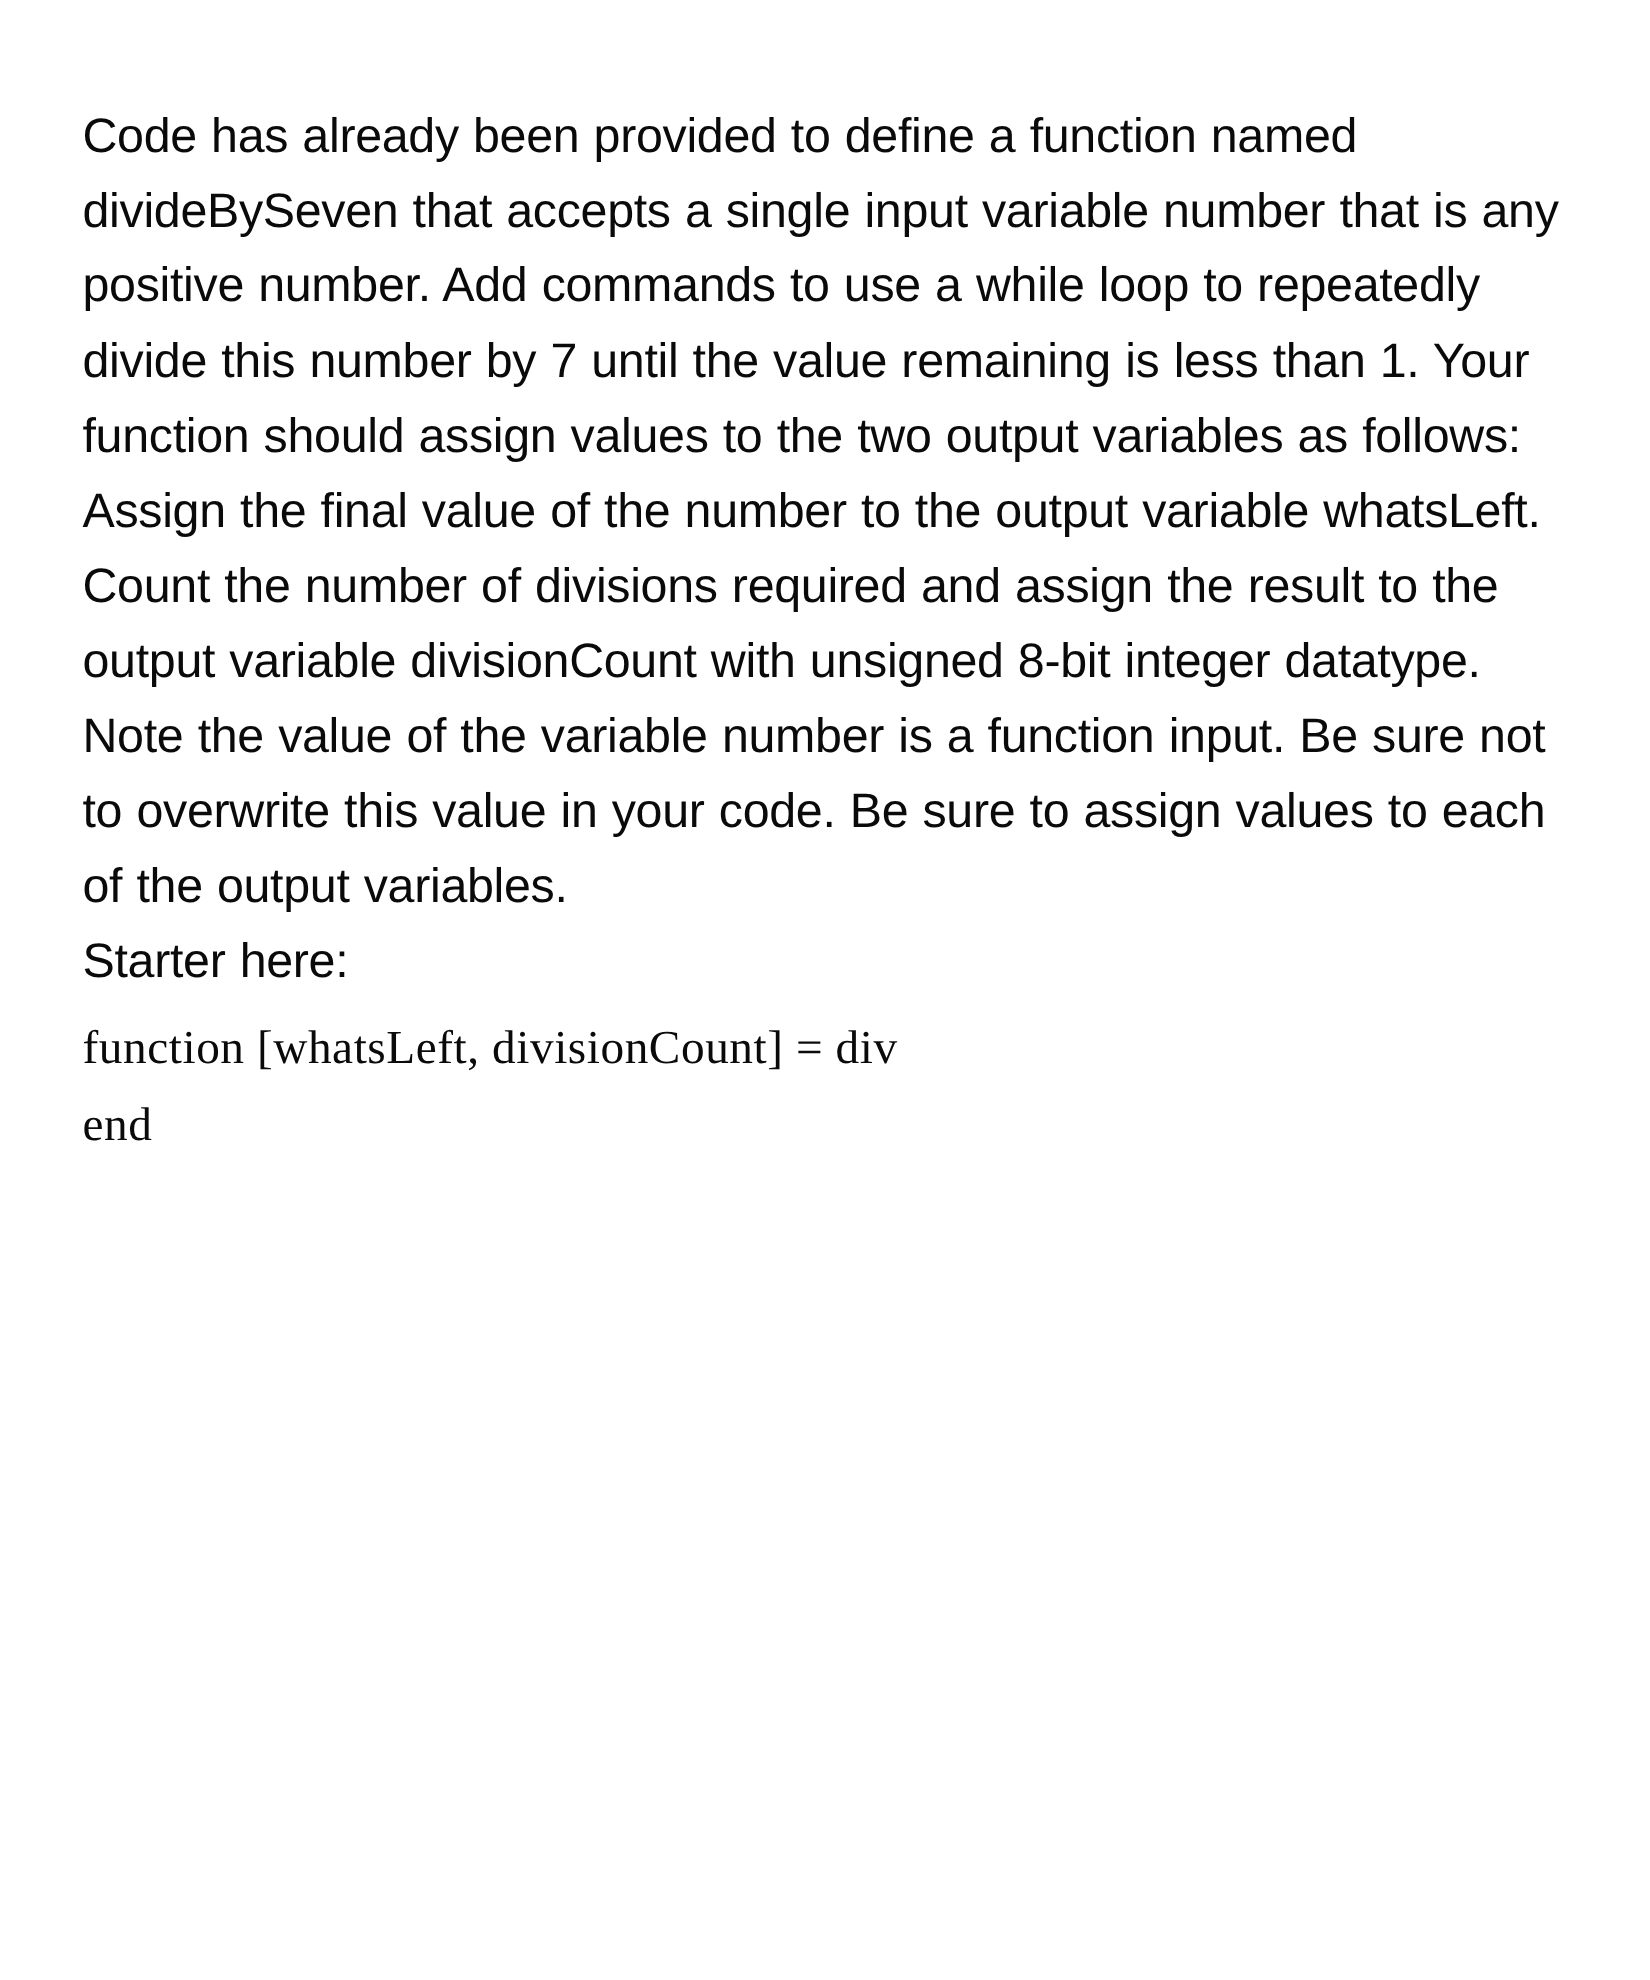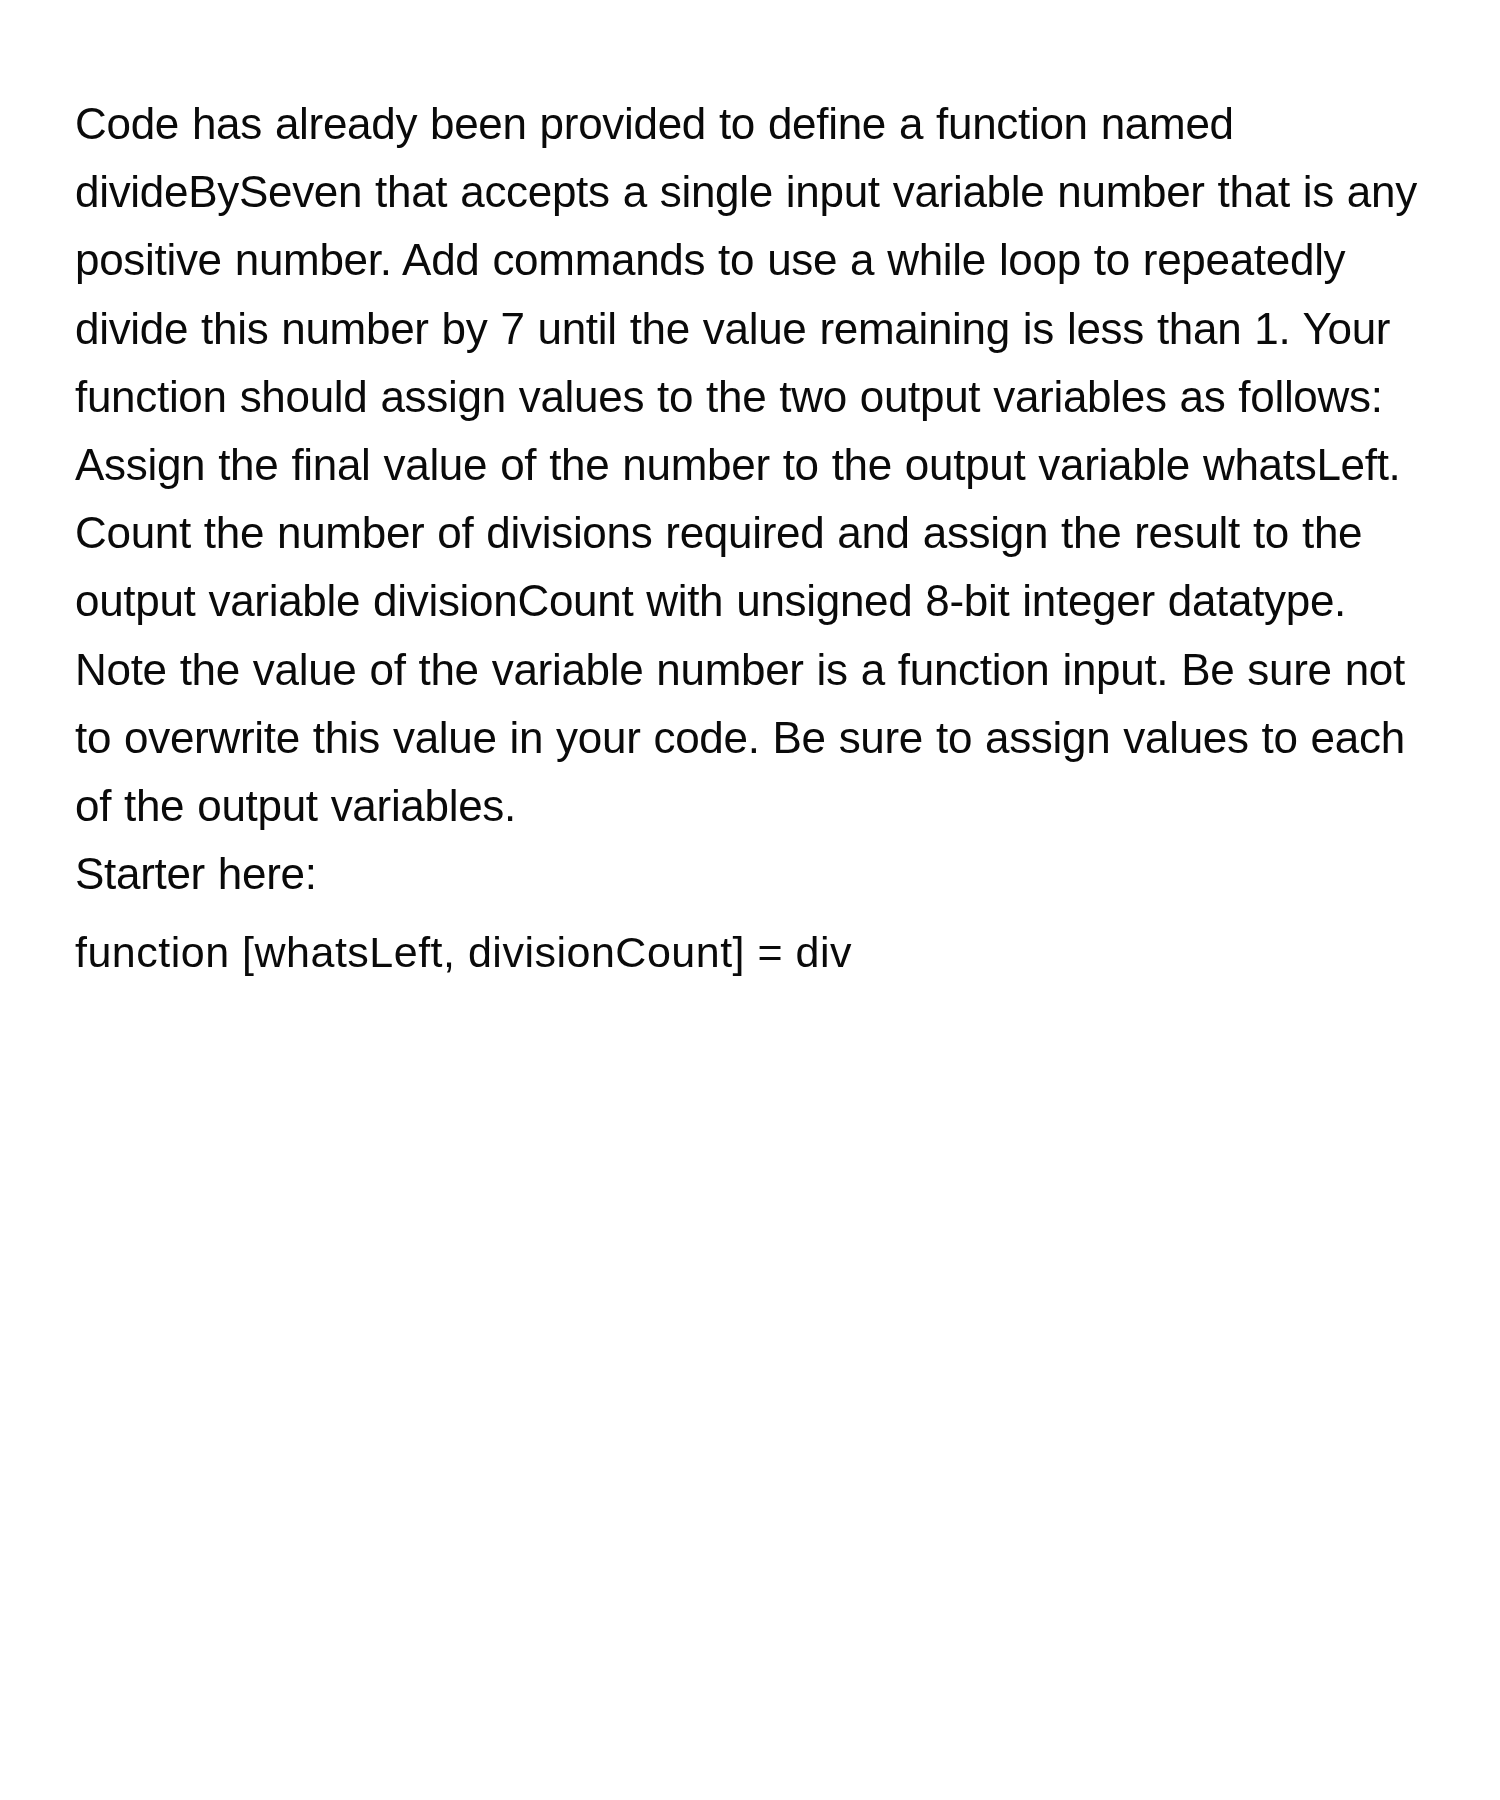--- a/index.html
+++ b/index.html
@@ -20,33 +20,34 @@
       line-height: 1.55;
       letter-spacing: -0.3px;
       font-weight: 400;
       color: #0a0a0a;
       word-spacing: 1px;
     }
     .code-block {
       margin-top: 10px;
     }
     .code-line {
-      font-family: Liberation Sans, sans-serif;
+      font-family: Liberation Serif, serif;
       font-size: 43px;
       line-height: 1.62;
       white-space: nowrap;
       overflow: hidden;
       letter-spacing: 0.5px;
       color: #0a0a0a;
     }
   </style>
 </head>
 <body>
 
 <div class="paragraph">
   <span>Code has already been provided to define a function named divideBySeven that accepts a single input variable number that is any positive number. Add commands to use a while loop to repeatedly divide this number by 7 until the value remaining is less than 1. Your function should assign values to the two output variables as follows: Assign the final value of the number to the output variable whatsLeft. Count the number of divisions required and assign the result to the output variable divisionCount with unsigned 8-bit integer datatype. Note the value of the variable number is a function input. Be sure not to overwrite this value in your code. Be sure to assign values to each of the output variables.</span>
   <br>
   <span>Starter here:</span>
 </div>
 
 <div class="code-block">
   <div class="code-line">function [whatsLeft, divisionCount] = div</div>
+  <div class="code-line">end</div>
 </div>
 
 </body></html>

